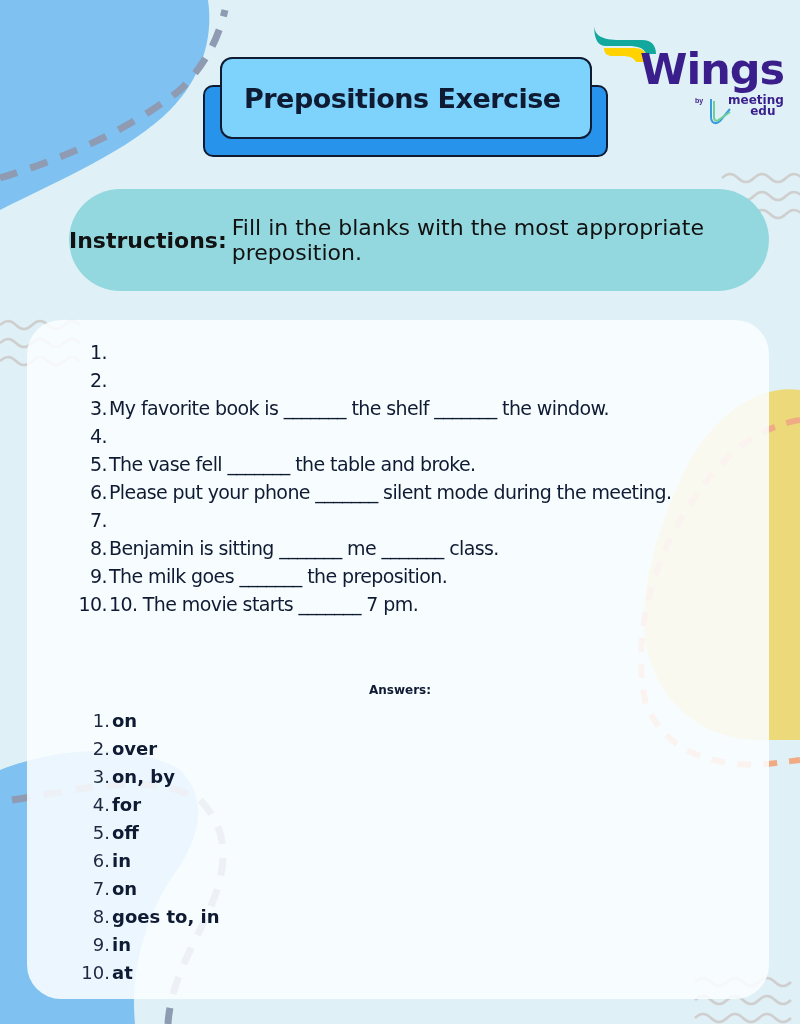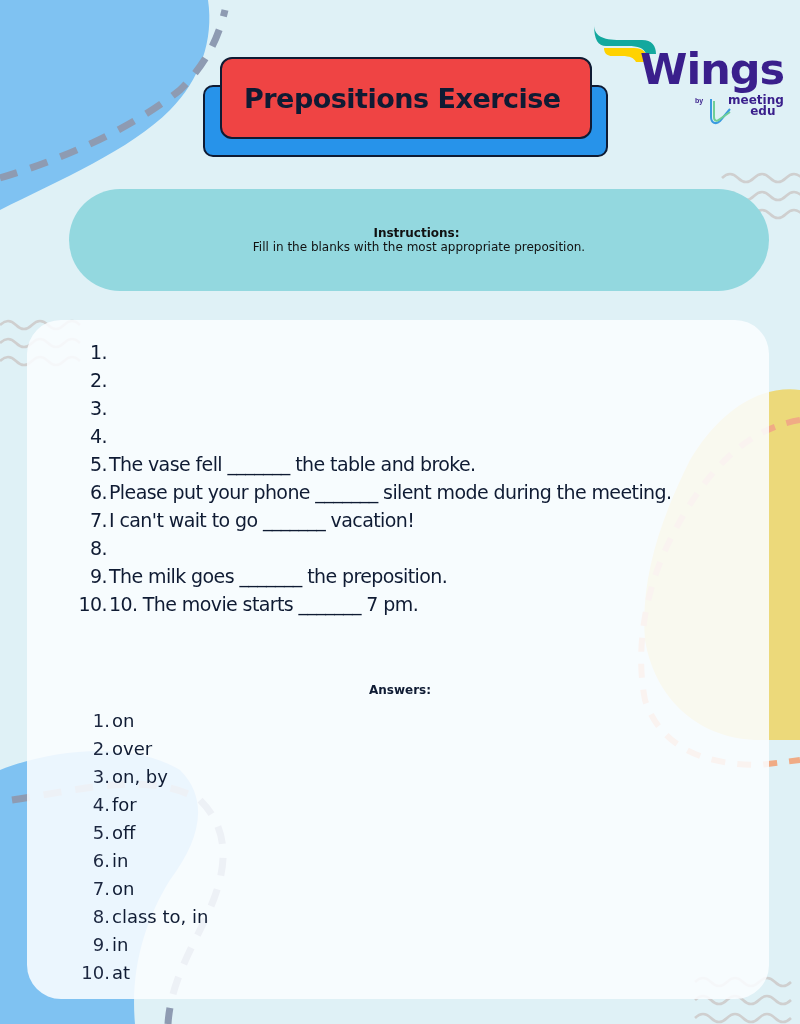--- a/index.html
+++ b/index.html
@@ -13,21 +13,21 @@
   .deco { position: absolute; left: 0; top: 0; width: 800px; height: 1024px; pointer-events: none; }
 
   
   .title-wrap { position: absolute; left: 203px; top: 57px; width: 405px; height: 100px; }
   .title-shadow {
     position: absolute; left: 0; top: 28px; width: 405px; height: 72px;
     background: #2793ea; border: 2px solid #0f1b33; border-radius: 10px;
   }
   .title-box {
     position: absolute; left: 17px; top: 0; width: 372px; height: 82px;
-    background: #ef4444; border: 2px solid #0f1b33; border-radius: 12px;
+    background: #7dd3fc; border: 2px solid #0f1b33; border-radius: 12px;
     display: flex; align-items: center; padding-left: 22px;
   }
   .title-text { font-family: "DejaVu Sans", sans-serif; font-weight: bold; font-size: 27px; letter-spacing: -0.5px; color: #0f1b33; }
 
   
   .logo { position: absolute; left: 590px; top: 22px; width: 200px; height: 110px; }
   .logo-word {
     position: absolute; left: 50px; top: 22px;
     font-family: "DejaVu Sans", sans-serif; font-weight: bold; font-size: 43px;
     color: #3a1f8c; letter-spacing: -1px;
@@ -35,40 +35,40 @@
   .logo-by { position: absolute; left: 105px; top: 75px; font-size: 7px; font-weight: bold; color: #3a1f8c; }
   .logo-brand { position: absolute; left: 138px; top: 73px; font-size: 12px; font-weight: bold; color: #3a1f8c; line-height: 11px; font-family: "DejaVu Sans", sans-serif; }
   .logo-brand span { display: block; }
   .logo-brand .edu { padding-left: 14px; text-align: center; }
 
   
   .instructions {
     position: absolute; left: 69px; top: 189px; width: 700px; height: 102px;
     background: #93d8df; border-radius: 51px;
     display: flex; align-items: center; justify-content: center;
-    font-family: "DejaVu Sans", sans-serif; font-size: 12px; color: #111; flex-direction: column;
+    font-family: "DejaVu Sans", sans-serif; font-size: 22px; color: #111;
   }
   .instructions b { font-weight: bold; margin-right: 5px; }
 
   
   .card {
     position: absolute; left: 27px; top: 320px; width: 742px; height: 679px;
     background: rgba(250,253,255,0.88); border-radius: 34px;
   }
   .questions { position: absolute; left: 76px; top: 340px; list-style: none; }
   .questions li { height: 28px; line-height: 24px; font-size: 19px; display: flex; font-family: "DejaVu Sans", sans-serif; letter-spacing: -0.6px; }
   .q-num { width: 33px; text-align: right; padding-right: 2px; flex: none; }
   .answers-title {
     position: absolute; left: 0; width: 800px; top: 683px; text-align: center;
     font-family: "DejaVu Sans", sans-serif; font-size: 12px; font-weight: bold;
   }
   .answers { position: absolute; left: 76px; top: 709px; list-style: none; }
   .answers li { height: 28px; line-height: 24px; font-size: 18px; display: flex; font-family: "DejaVu Sans", sans-serif; }
   .a-num { width: 36px; text-align: right; padding-right: 2px; flex: none; color: #1c2740; }
-  .a-text { font-weight: normal; }
+  .a-text { font-weight: bold; }
 </style>
 </head>
 <body>
 
 <svg class="deco" viewBox="0 0 800 1024">
 
   <path d="M0,0 L208,0 C214,40 200,80 170,110 C130,150 60,180 0,210 Z" fill="#7fc2f2"></path>
   <path d="M0,178 C60,160 130,130 180,90 C205,65 218,40 225,10" fill="none" stroke="#8e9bb2" stroke-width="7" stroke-dasharray="18 14"></path>
 
   <path d="M0,770 C50,750 130,740 180,770 C210,800 200,840 170,880 C145,920 130,970 135,1024 L0,1024 Z" fill="#7fc2f2"></path>
@@ -127,38 +127,39 @@
 
 <ol class="questions">
   <li>
       <span class="q-num">1.</span>
     </li>
   <li>
       <span class="q-num">2.</span>
     </li>
   <li>
       <span class="q-num">3.</span>
+      <span>My favorite book is _______ the shelf _______ the window.</span>
     </li>
   <li>
       <span class="q-num">4.</span>
     </li>
   <li>
       <span class="q-num">5.</span>
       <span>The vase fell _______ the table and broke.</span>
     </li>
   <li>
       <span class="q-num">6.</span>
       <span>Please put your phone _______ silent mode during the meeting.</span>
     </li>
   <li>
       <span class="q-num">7.</span>
-      <span>I can't wait to go _______ vacation!</span>
     </li>
   <li>
       <span class="q-num">8.</span>
+      <span>Benjamin is sitting _______ me _______ class.</span>
     </li>
   <li>
       <span class="q-num">9.</span>
       <span>The milk goes _______ the preposition.</span>
     </li>
   <li>
       <span class="q-num">10.</span>
       <span>10. The movie starts _______ 7 pm.</span>
     </li>
 </ol>
@@ -189,21 +190,21 @@
   <li>
       <span class="a-num">6.</span>
       <span class="a-text">in</span>
     </li>
   <li>
       <span class="a-num">7.</span>
       <span class="a-text">on</span>
     </li>
   <li>
       <span class="a-num">8.</span>
-      <span class="a-text">class to, in</span>
+      <span class="a-text">goes to, in</span>
     </li>
   <li>
       <span class="a-num">9.</span>
       <span class="a-text">in</span>
     </li>
   <li>
       <span class="a-num">10.</span>
       <span class="a-text">at</span>
     </li>
 </ol>

